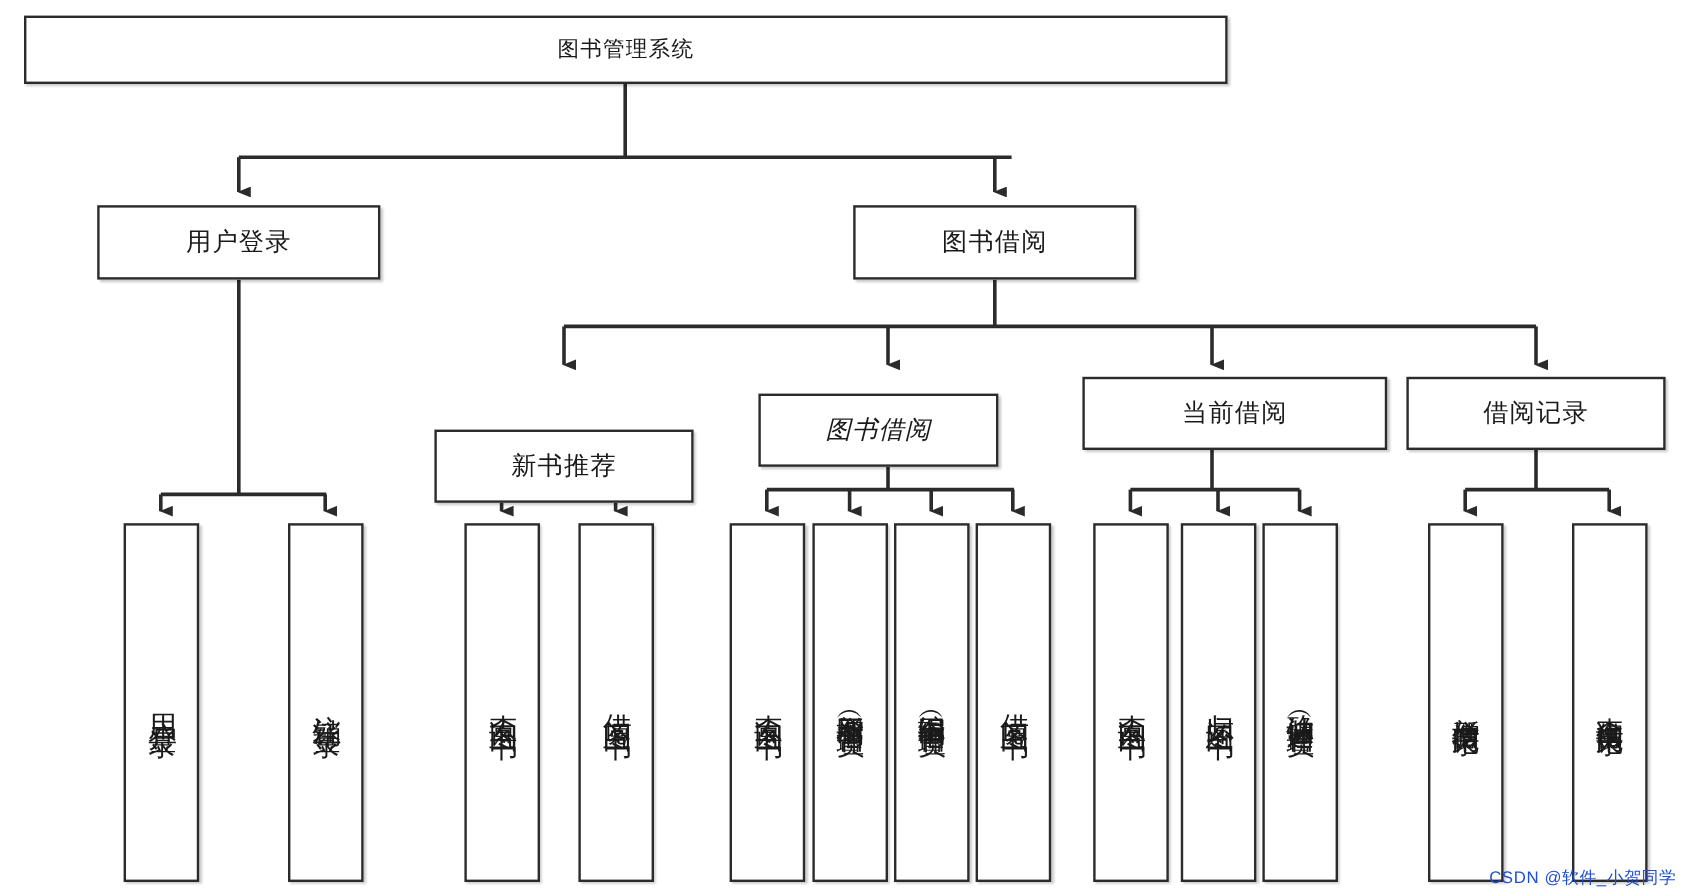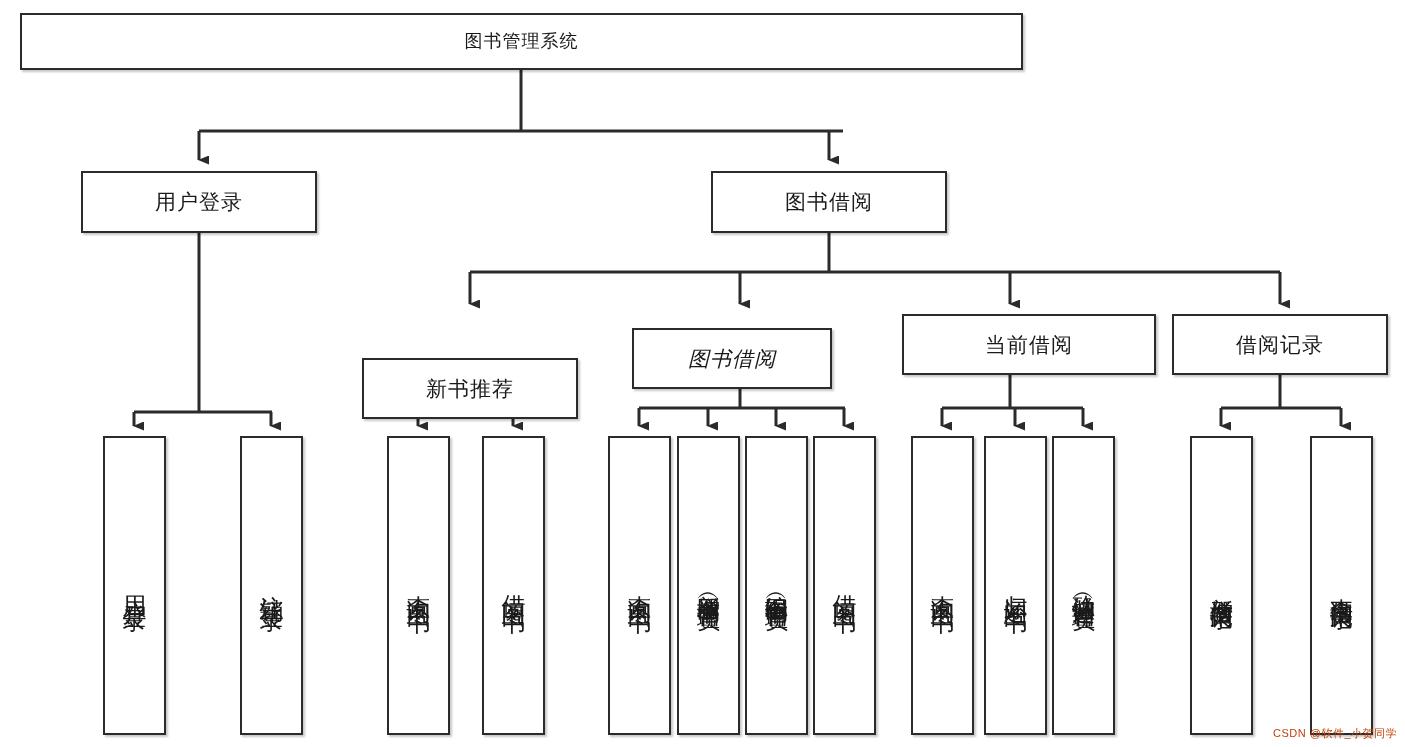--- a/index.html
+++ b/index.html
@@ -65,22 +65,22 @@
     white-space: nowrap;
   }
   .node.vert.tight .label {
     font-size: 23px;
     letter-spacing: 2px;
   }
   .watermark {
     position: absolute;
     right: 8px;
     bottom: 6px;
-    font-size: 11px;
-    color: #c2410c;
+    font-size: 14px;
+    color: #1d4ed8;
     white-space: nowrap;
     letter-spacing: 0.5px;
   }
 </style>
 </head>
 <body>
 
 <div id="canvas">
 
   <svg class="wires" viewBox="0 0 1405 747" xmlns="http://www.w3.org/2000/svg">

